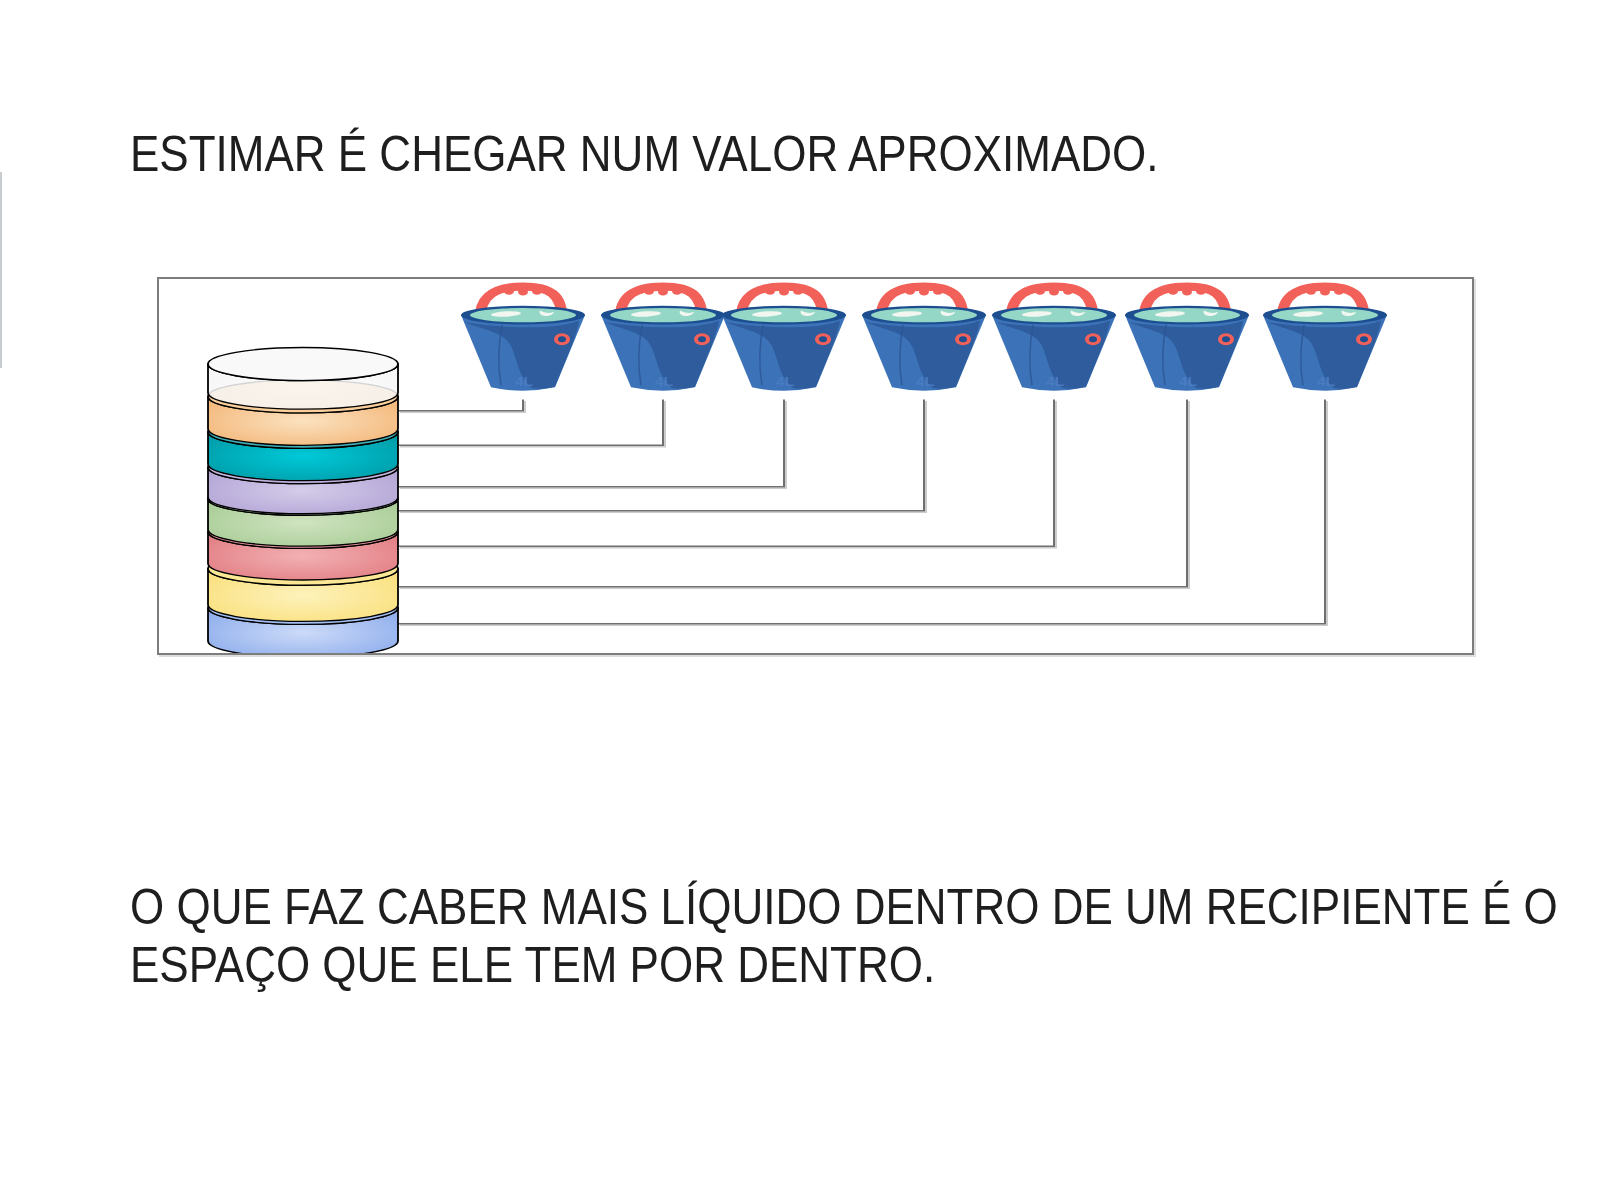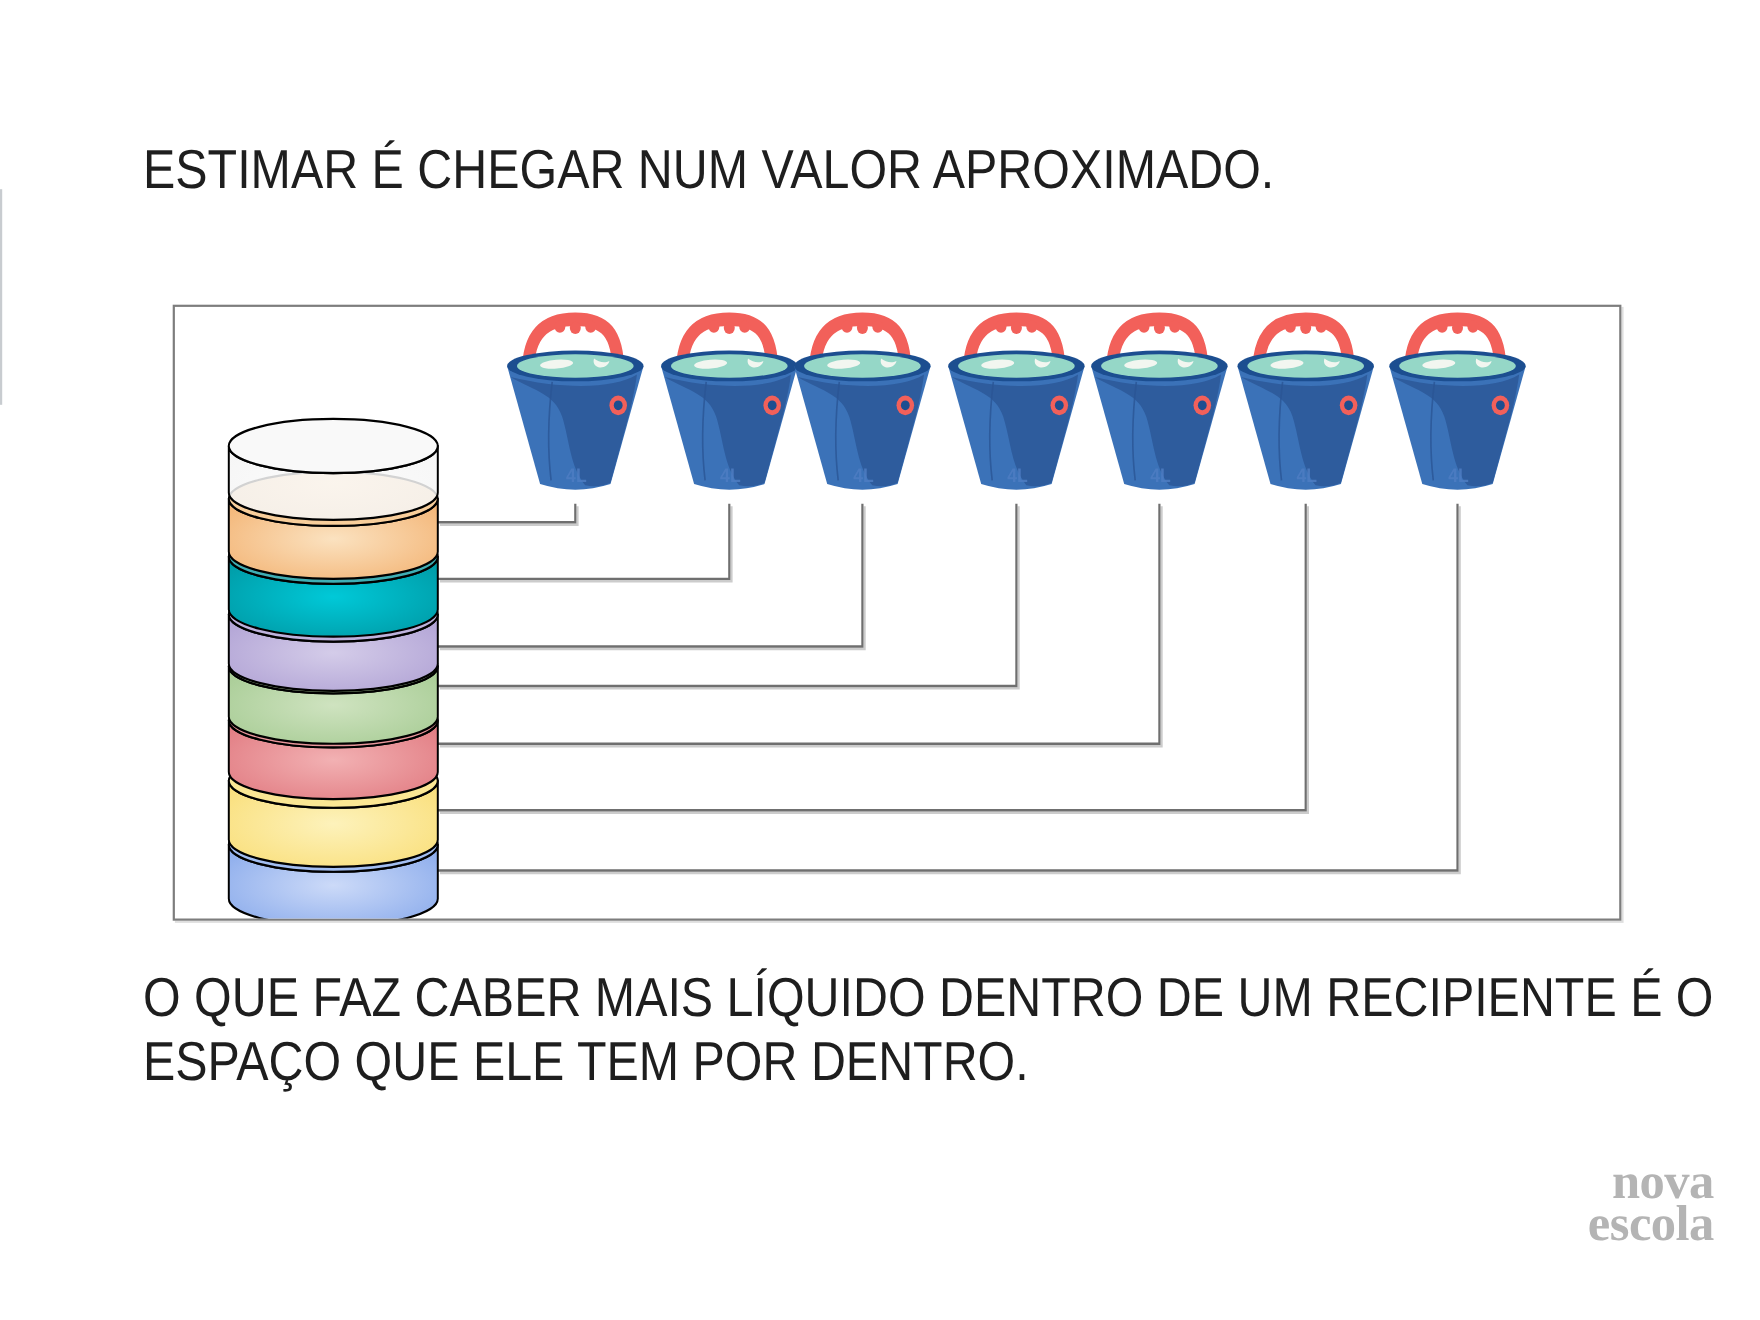--- a/index.html
+++ b/index.html
@@ -2,21 +2,21 @@
 <html style="--text-color: #1e1e1e; --box-border: #7d7d7d; --logo-color: #b4b4b4;"><head>
 <meta charset="utf-8">
 <style>
   html,body{margin:0;padding:0;background:#ffffff;}
   .slide{position:relative;width:1600px;height:1200px;background:#fff;overflow:hidden;
          font-family:"Liberation Sans","DejaVu Sans",sans-serif;border-radius:21px;}
   .edge-artifact{position:absolute;left:0;top:172px;width:2px;height:196px;background:#c8ccd0;}
   .heading{position:absolute;left:130px;top:124px;margin:0;font-size:50px;line-height:60px;
            font-weight:400;color:var(--text-color,#1e1e1e);white-space:nowrap;}
   .cond{display:inline-block;transform:scaleX(0.88);transform-origin:0 50%;}
-  .diagram-box{position:absolute;left:157px;top:277px;width:1317px;height:560px;
+  .diagram-box{position:absolute;left:157px;top:277px;width:1317px;height:378px;
                box-sizing:border-box;border:2px solid var(--box-border,#7d7d7d);
                box-shadow:2px 2px 0 rgba(0,0,0,0.13);background:#fff;}
   .diagram-box svg{position:absolute;left:0;top:0;width:100%;height:100%;display:block;}
   .body-text{position:absolute;left:130px;top:878px;margin:0;font-size:50px;line-height:58px;
              font-weight:400;color:var(--text-color,#1e1e1e);white-space:nowrap;}
   .body-text .line{display:block;}
   .logo{position:absolute;right:42px;top:1055px;text-align:right;
         font-family:"Liberation Serif","DejaVu Serif",serif;font-weight:700;
         font-size:46px;line-height:38px;color:var(--logo-color,#b4b4b4);letter-spacing:-0.5px;}
   .logo span{display:block;}
@@ -230,17 +230,13 @@
           </g>
         </g>
       </svg>
   </div>
 
   <p class="body-text">
     <span class="line"><span class="cond">O QUE FAZ CABER MAIS LÍQUIDO DENTRO DE UM RECIPIENTE É O</span></span>
     <span class="line"><span class="cond">ESPAÇO QUE ELE TEM POR DENTRO.</span></span>
   </p>
 
-  <div class="logo">
-    <span>nova</span>
-    <span>escola</span>
-  </div>
 </div>
 
 </body></html>

